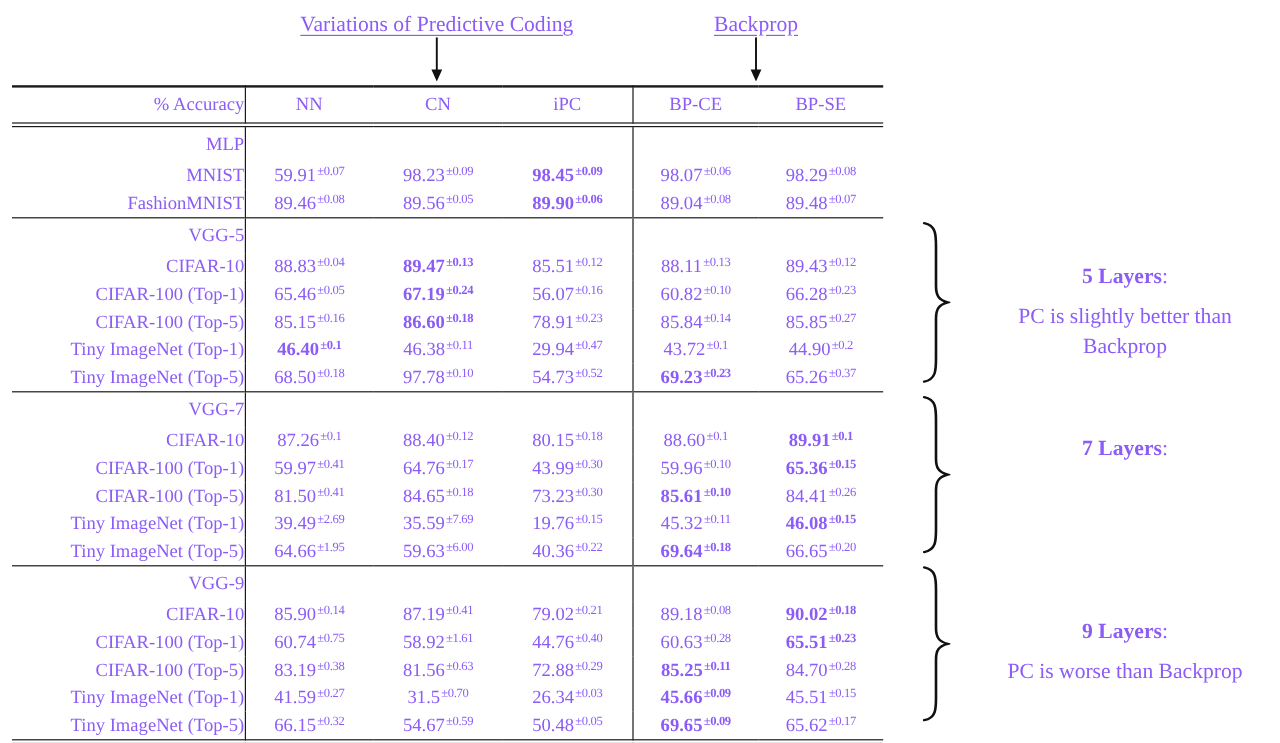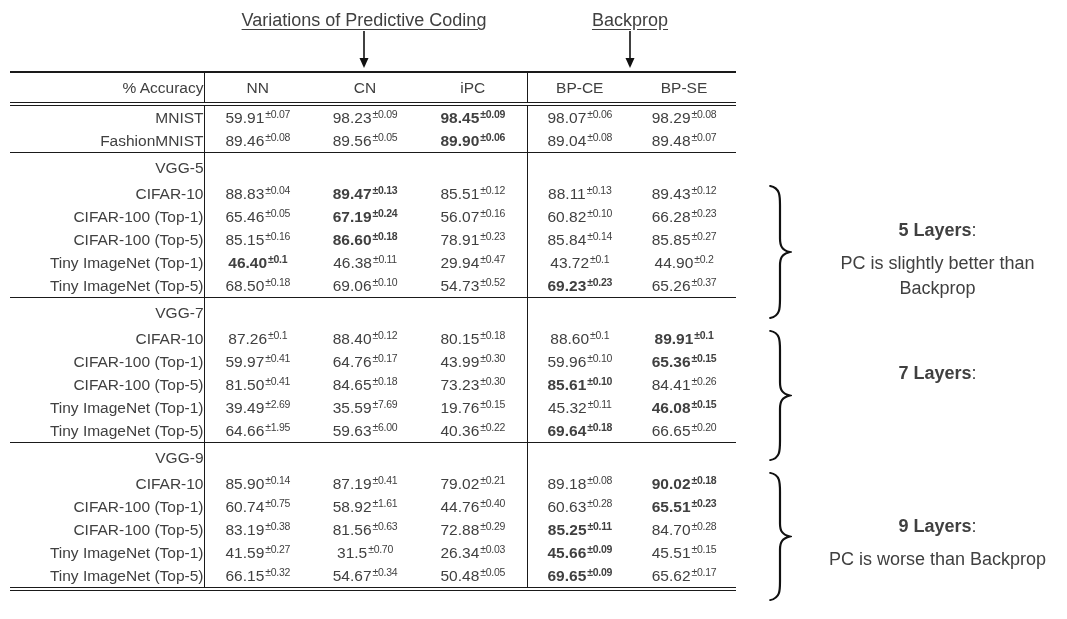--- a/index.html
+++ b/index.html
@@ -2,22 +2,22 @@
 <html><head>
 <meta charset="utf-8">
 <style>
   * { box-sizing: border-box; }
   html, body { margin: 0; padding: 0; background: #ffffff; }
   .canvas {
     position: relative;
     width: 1067px;
     height: 619px;
     background: #ffffff;
-    font-family: Liberation Sans, sans-serif;
-    color: #404040;
+    font-family: Liberation Serif, serif;
+    color: #8b5cf6;
     overflow: hidden;
   }
 
   
   .group-label {
     position: absolute;
     top: 10px;
     transform: translateX(-50%);
     font-size: 18px;
     white-space: nowrap;
@@ -121,20 +121,28 @@
       <tr data-name="header-row">
         <th class="row-label" data-name="header-accuracy-label">% Accuracy</th>
         <th data-name="header-col-nn">NN</th>
         <th data-name="header-col-cn">CN</th>
         <th data-name="header-col-ipc">iPC</th>
         <th data-name="header-col-bpce">BP-CE</th>
         <th data-name="header-col-bpse">BP-SE</th>
       </tr>
     </thead>
   <tbody data-name="table-section-mlp">
+        <tr data-name="section-label-row">
+          <td class="row-label" data-name="row-label">MLP</td>
+          <td data-name="accuracy-cell"></td>
+          <td data-name="accuracy-cell"></td>
+          <td data-name="accuracy-cell"></td>
+          <td data-name="accuracy-cell"></td>
+          <td data-name="accuracy-cell"></td>
+        </tr>
         <tr data-name="data-row">
           <td class="row-label" data-name="row-label">MNIST</td>
           <td data-name="accuracy-cell"><span data-name="accuracy-value">59.91</span><sup data-name="error-superscript">±0.07</sup></td>
           <td data-name="accuracy-cell"><span data-name="accuracy-value">98.23</span><sup data-name="error-superscript">±0.09</sup></td>
           <td data-name="accuracy-cell" class="bold"><span data-name="accuracy-value">98.45</span><sup data-name="error-superscript">±0.09</sup></td>
           <td data-name="accuracy-cell"><span data-name="accuracy-value">98.07</span><sup data-name="error-superscript">±0.06</sup></td>
           <td data-name="accuracy-cell"><span data-name="accuracy-value">98.29</span><sup data-name="error-superscript">±0.08</sup></td>
         </tr>
         <tr data-name="data-row">
           <td class="row-label" data-name="row-label">FashionMNIST</td>
@@ -182,21 +190,21 @@
           <td class="row-label" data-name="row-label">Tiny ImageNet (Top-1)</td>
           <td data-name="accuracy-cell" class="bold"><span data-name="accuracy-value">46.40</span><sup data-name="error-superscript">±0.1</sup></td>
           <td data-name="accuracy-cell"><span data-name="accuracy-value">46.38</span><sup data-name="error-superscript">±0.11</sup></td>
           <td data-name="accuracy-cell"><span data-name="accuracy-value">29.94</span><sup data-name="error-superscript">±0.47</sup></td>
           <td data-name="accuracy-cell"><span data-name="accuracy-value">43.72</span><sup data-name="error-superscript">±0.1</sup></td>
           <td data-name="accuracy-cell"><span data-name="accuracy-value">44.90</span><sup data-name="error-superscript">±0.2</sup></td>
         </tr>
         <tr data-name="data-row">
           <td class="row-label" data-name="row-label">Tiny ImageNet (Top-5)</td>
           <td data-name="accuracy-cell"><span data-name="accuracy-value">68.50</span><sup data-name="error-superscript">±0.18</sup></td>
-          <td data-name="accuracy-cell"><span data-name="accuracy-value">69.06</span><sup data-name="error-superscript">±0.10</sup></td>
+          <td data-name="accuracy-cell"><span data-name="accuracy-value">97.78</span><sup data-name="error-superscript">±0.10</sup></td>
           <td data-name="accuracy-cell"><span data-name="accuracy-value">54.73</span><sup data-name="error-superscript">±0.52</sup></td>
           <td data-name="accuracy-cell" class="bold"><span data-name="accuracy-value">69.23</span><sup data-name="error-superscript">±0.23</sup></td>
           <td data-name="accuracy-cell"><span data-name="accuracy-value">65.26</span><sup data-name="error-superscript">±0.37</sup></td>
         </tr>
       </tbody>
       <tbody data-name="table-section-vgg-7">
         <tr data-name="section-label-row">
           <td class="row-label" data-name="row-label">VGG-7</td>
           <td data-name="accuracy-cell"></td>
           <td data-name="accuracy-cell"></td>
@@ -282,21 +290,21 @@
           <td class="row-label" data-name="row-label">Tiny ImageNet (Top-1)</td>
           <td data-name="accuracy-cell"><span data-name="accuracy-value">41.59</span><sup data-name="error-superscript">±0.27</sup></td>
           <td data-name="accuracy-cell"><span data-name="accuracy-value">31.5</span><sup data-name="error-superscript">±0.70</sup></td>
           <td data-name="accuracy-cell"><span data-name="accuracy-value">26.34</span><sup data-name="error-superscript">±0.03</sup></td>
           <td data-name="accuracy-cell" class="bold"><span data-name="accuracy-value">45.66</span><sup data-name="error-superscript">±0.09</sup></td>
           <td data-name="accuracy-cell"><span data-name="accuracy-value">45.51</span><sup data-name="error-superscript">±0.15</sup></td>
         </tr>
         <tr data-name="data-row">
           <td class="row-label" data-name="row-label">Tiny ImageNet (Top-5)</td>
           <td data-name="accuracy-cell"><span data-name="accuracy-value">66.15</span><sup data-name="error-superscript">±0.32</sup></td>
-          <td data-name="accuracy-cell"><span data-name="accuracy-value">54.67</span><sup data-name="error-superscript">±0.34</sup></td>
+          <td data-name="accuracy-cell"><span data-name="accuracy-value">54.67</span><sup data-name="error-superscript">±0.59</sup></td>
           <td data-name="accuracy-cell"><span data-name="accuracy-value">50.48</span><sup data-name="error-superscript">±0.05</sup></td>
           <td data-name="accuracy-cell" class="bold"><span data-name="accuracy-value">69.65</span><sup data-name="error-superscript">±0.09</sup></td>
           <td data-name="accuracy-cell"><span data-name="accuracy-value">65.62</span><sup data-name="error-superscript">±0.17</sup></td>
         </tr>
       </tbody>
     </table>
 
   <svg class="section-brace brace-1" data-name="brace-icon" viewBox="0 0 22 140" preserveAspectRatio="none" xmlns="http://www.w3.org/2000/svg">
     <path d="M2,2 C11,4 11,12 11,22 L11,56 C11,64 13,68 20,70 C13,72 11,76 11,84 L11,118 C11,128 11,136 2,138" fill="none" stroke="#111111" stroke-width="2" stroke-linecap="round"></path>
   </svg>

